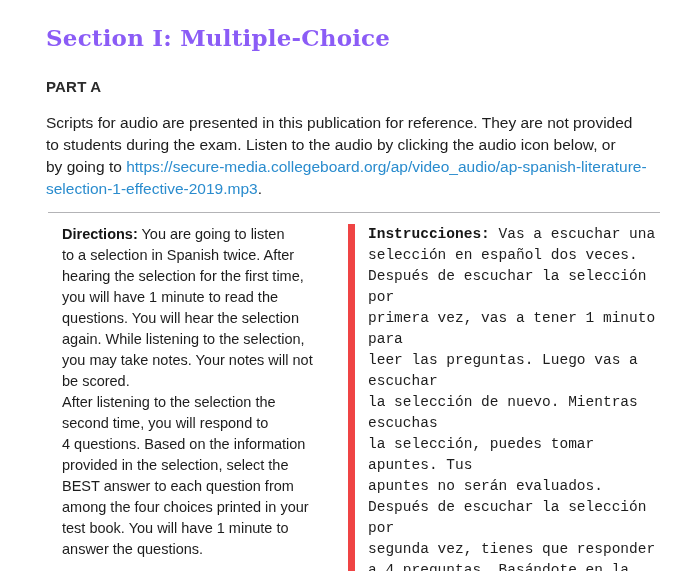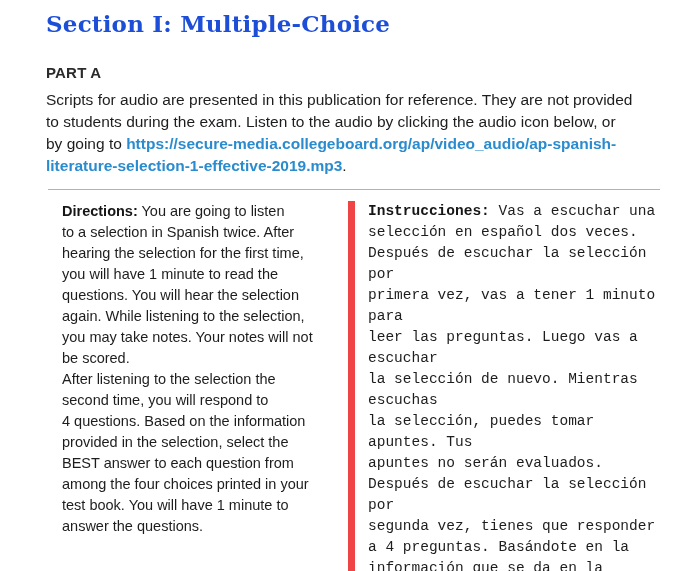--- a/index.html
+++ b/index.html
@@ -4,42 +4,42 @@
 <style>
   * { margin: 0; padding: 0; box-sizing: border-box; }
   html, body { width: 700px; height: 571px; background: #ffffff; overflow: hidden; }
   body { font-family: "Liberation Sans", sans-serif; color: #1e1e1e; }
   .page { padding: 8px 38px 0 46px; }
 
   .section-title {
     font-family: "DejaVu Serif", serif;
     font-size: 23px;
     font-weight: bold;
-    color: #1d4ed8;
+    color: #8b5cf6;
     letter-spacing: 0.2px;
-    margin-top: 2px;
+    margin-top: 16px;
   }
   .part-label {
     font-size: 15px;
     font-weight: bold;
     color: #2b2b2b;
     margin-top: 27px;
     letter-spacing: 0.2px;
   }
   .intro {
-    margin-top: 8px;
+    margin-top: 17px;
     width: 622px;
     font-size: 15.5px;
     line-height: 22px;
     color: #1d1d1d;
   }
   .pre { white-space: pre-line; }
   .intro .link {
     color: #2a8cce;
-    font-weight: bold;
+    font-weight: normal;
     text-decoration: none;
     word-break: break-word;
   }
 
   .dir-box {
     margin-top: 12px;
     margin-left: 2px;
     width: 612px;
     display: flex;
     border-top: 1px solid #b3b3b6;

